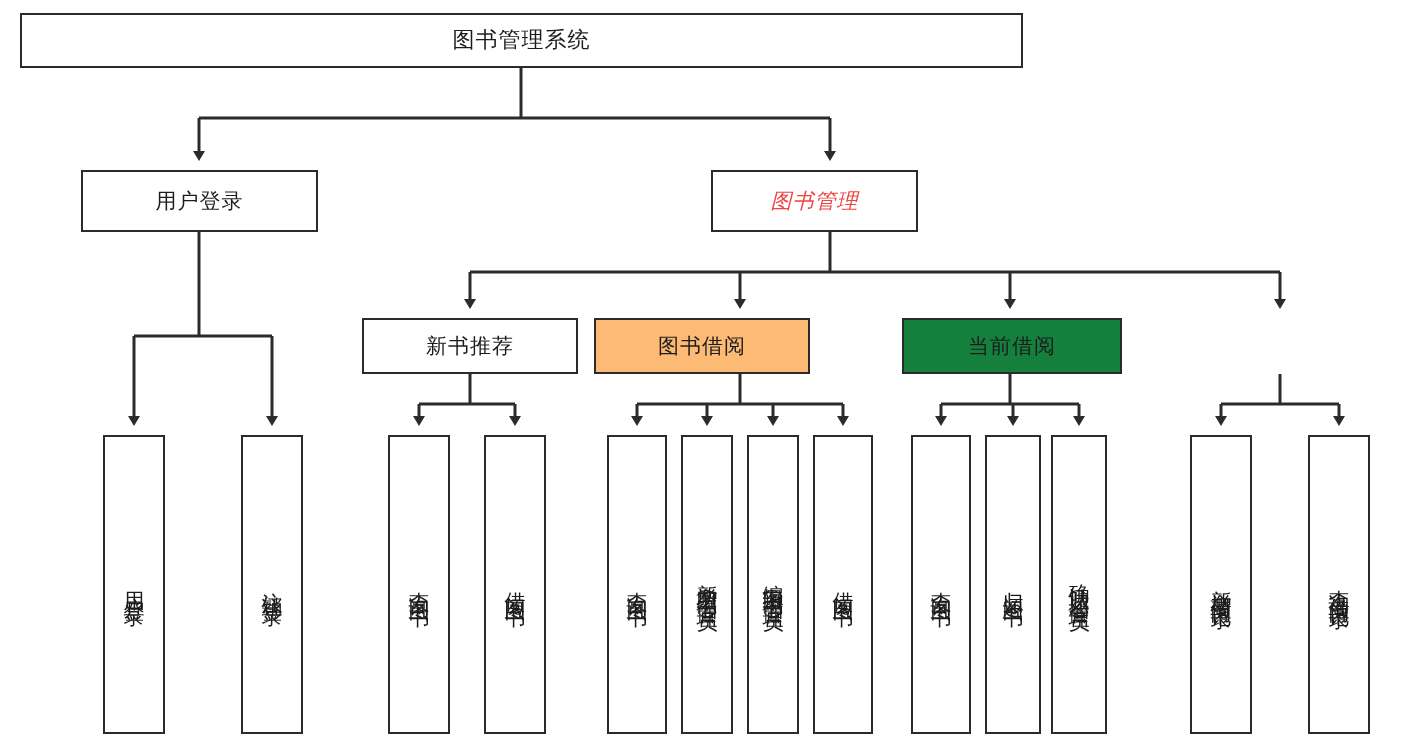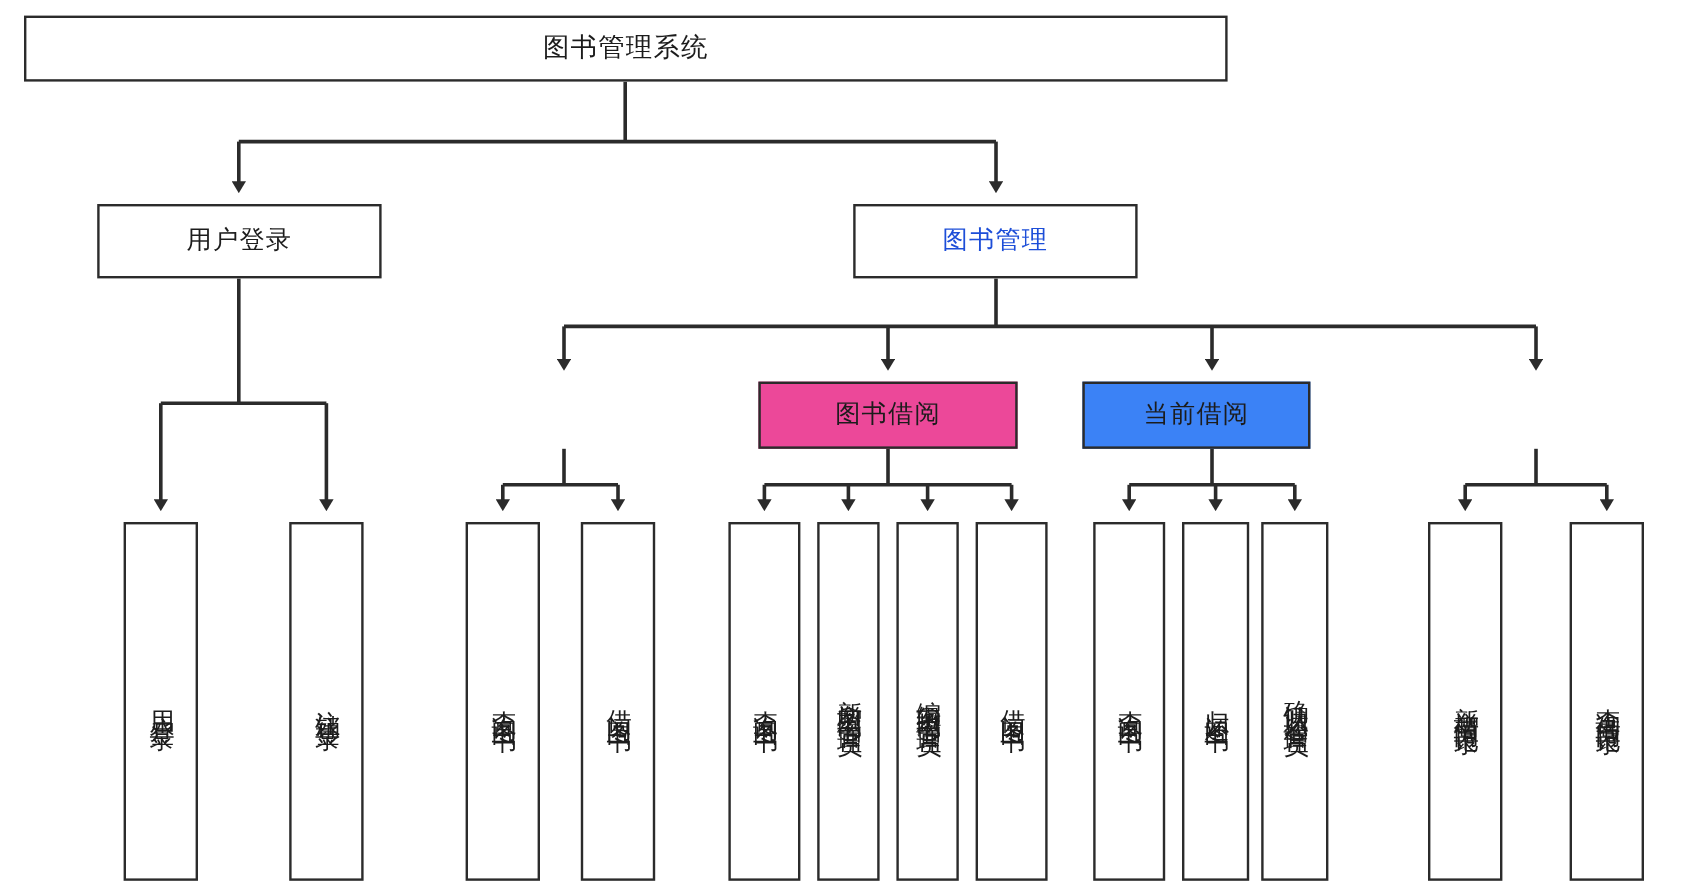--- a/index.html
+++ b/index.html
@@ -121,24 +121,25 @@
       <path d="M1280,374 L1280,404" stroke="#2b2b2b"></path>
       <path d="M1221,404 L1339,404" stroke="#2b2b2b"></path>
       <path d="M1221,404 L1221,417" marker-end="url(#arrow)" stroke="#2b2b2b"></path>
       <path d="M1339,404 L1339,417" marker-end="url(#arrow)" stroke="#2b2b2b"></path>
     </g>
   </svg>
 
   <div class="node h root" style="left: 20px; top: 13px; width: 1003px; height: 55px; border-color: rgb(43, 43, 43); background: rgb(255, 255, 255); color: rgb(28, 28, 28);">图书管理系统</div>
 
   <div class="node h" style="left: 81px; top: 170px; width: 237px; height: 62px; border-color: rgb(43, 43, 43); background: rgb(255, 255, 255); color: rgb(28, 28, 28);">用户登录</div>
-  <div class="node h" style="left: 711px; top: 170px; width: 237px; height: 62px; border-color: rgb(43, 43, 43); background: rgb(255, 255, 255); color: #1d4ed8;">图书管理</div>
+  <div class="node h" style="left: 711px; top: 170px; width: 207px; height: 62px; border-color: rgb(43, 43, 43); background: rgb(255, 255, 255); color: #ef4444; font-style: italic;">图书管理</div>
 
-  <div class="node h" style="left: 632px; top: 318px; width: 216px; height: 56px; border-color: rgb(43, 43, 43); background: #ec4899; color: rgb(28, 28, 28);">图书借阅</div>
-  <div class="node h" style="left: 902px; top: 318px; width: 190px; height: 56px; border-color: rgb(43, 43, 43); background: #3b82f6; color: rgb(28, 28, 28);">当前借阅</div>
+  <div class="node h" style="left: 362px; top: 318px; width: 216px; height: 56px; border-color: rgb(43, 43, 43); background: rgb(255, 255, 255); color: rgb(28, 28, 28);">新书推荐</div>
+  <div class="node h" style="left: 594px; top: 318px; width: 216px; height: 56px; border-color: rgb(43, 43, 43); background: #fdba74; color: rgb(28, 28, 28);">图书借阅</div>
+  <div class="node h" style="left: 902px; top: 318px; width: 220px; height: 56px; border-color: rgb(43, 43, 43); background: #15803d; color: rgb(28, 28, 28);">当前借阅</div>
 
   <div class="node v" style="left: 103px; top: 435px; width: 62px; height: 299px; border-color: rgb(43, 43, 43); background: rgb(255, 255, 255); color: rgb(28, 28, 28);">用户登录</div>
   <div class="node v" style="left: 241px; top: 435px; width: 62px; height: 299px; border-color: rgb(43, 43, 43); background: rgb(255, 255, 255); color: rgb(28, 28, 28);">注销登录</div>
   <div class="node v" style="left: 388px; top: 435px; width: 62px; height: 299px; border-color: rgb(43, 43, 43); background: rgb(255, 255, 255); color: rgb(28, 28, 28);">查询图书</div>
   <div class="node v" style="left: 484px; top: 435px; width: 62px; height: 299px; border-color: rgb(43, 43, 43); background: rgb(255, 255, 255); color: rgb(28, 28, 28);">借阅图书</div>
   <div class="node v" style="left: 607px; top: 435px; width: 60px; height: 299px; border-color: rgb(43, 43, 43); background: rgb(255, 255, 255); color: rgb(28, 28, 28);">查询图书</div>
   <div class="node v tall" style="left: 681px; top: 435px; width: 52px; height: 299px; border-color: rgb(43, 43, 43); background: rgb(255, 255, 255); color: rgb(28, 28, 28);">新增图书（管理员）</div>
   <div class="node v tall" style="left: 747px; top: 435px; width: 52px; height: 299px; border-color: rgb(43, 43, 43); background: rgb(255, 255, 255); color: rgb(28, 28, 28);">编辑图书（管理员）</div>
   <div class="node v" style="left: 813px; top: 435px; width: 60px; height: 299px; border-color: rgb(43, 43, 43); background: rgb(255, 255, 255); color: rgb(28, 28, 28);">借阅图书</div>
   <div class="node v" style="left: 911px; top: 435px; width: 60px; height: 299px; border-color: rgb(43, 43, 43); background: rgb(255, 255, 255); color: rgb(28, 28, 28);">查询图书</div>

